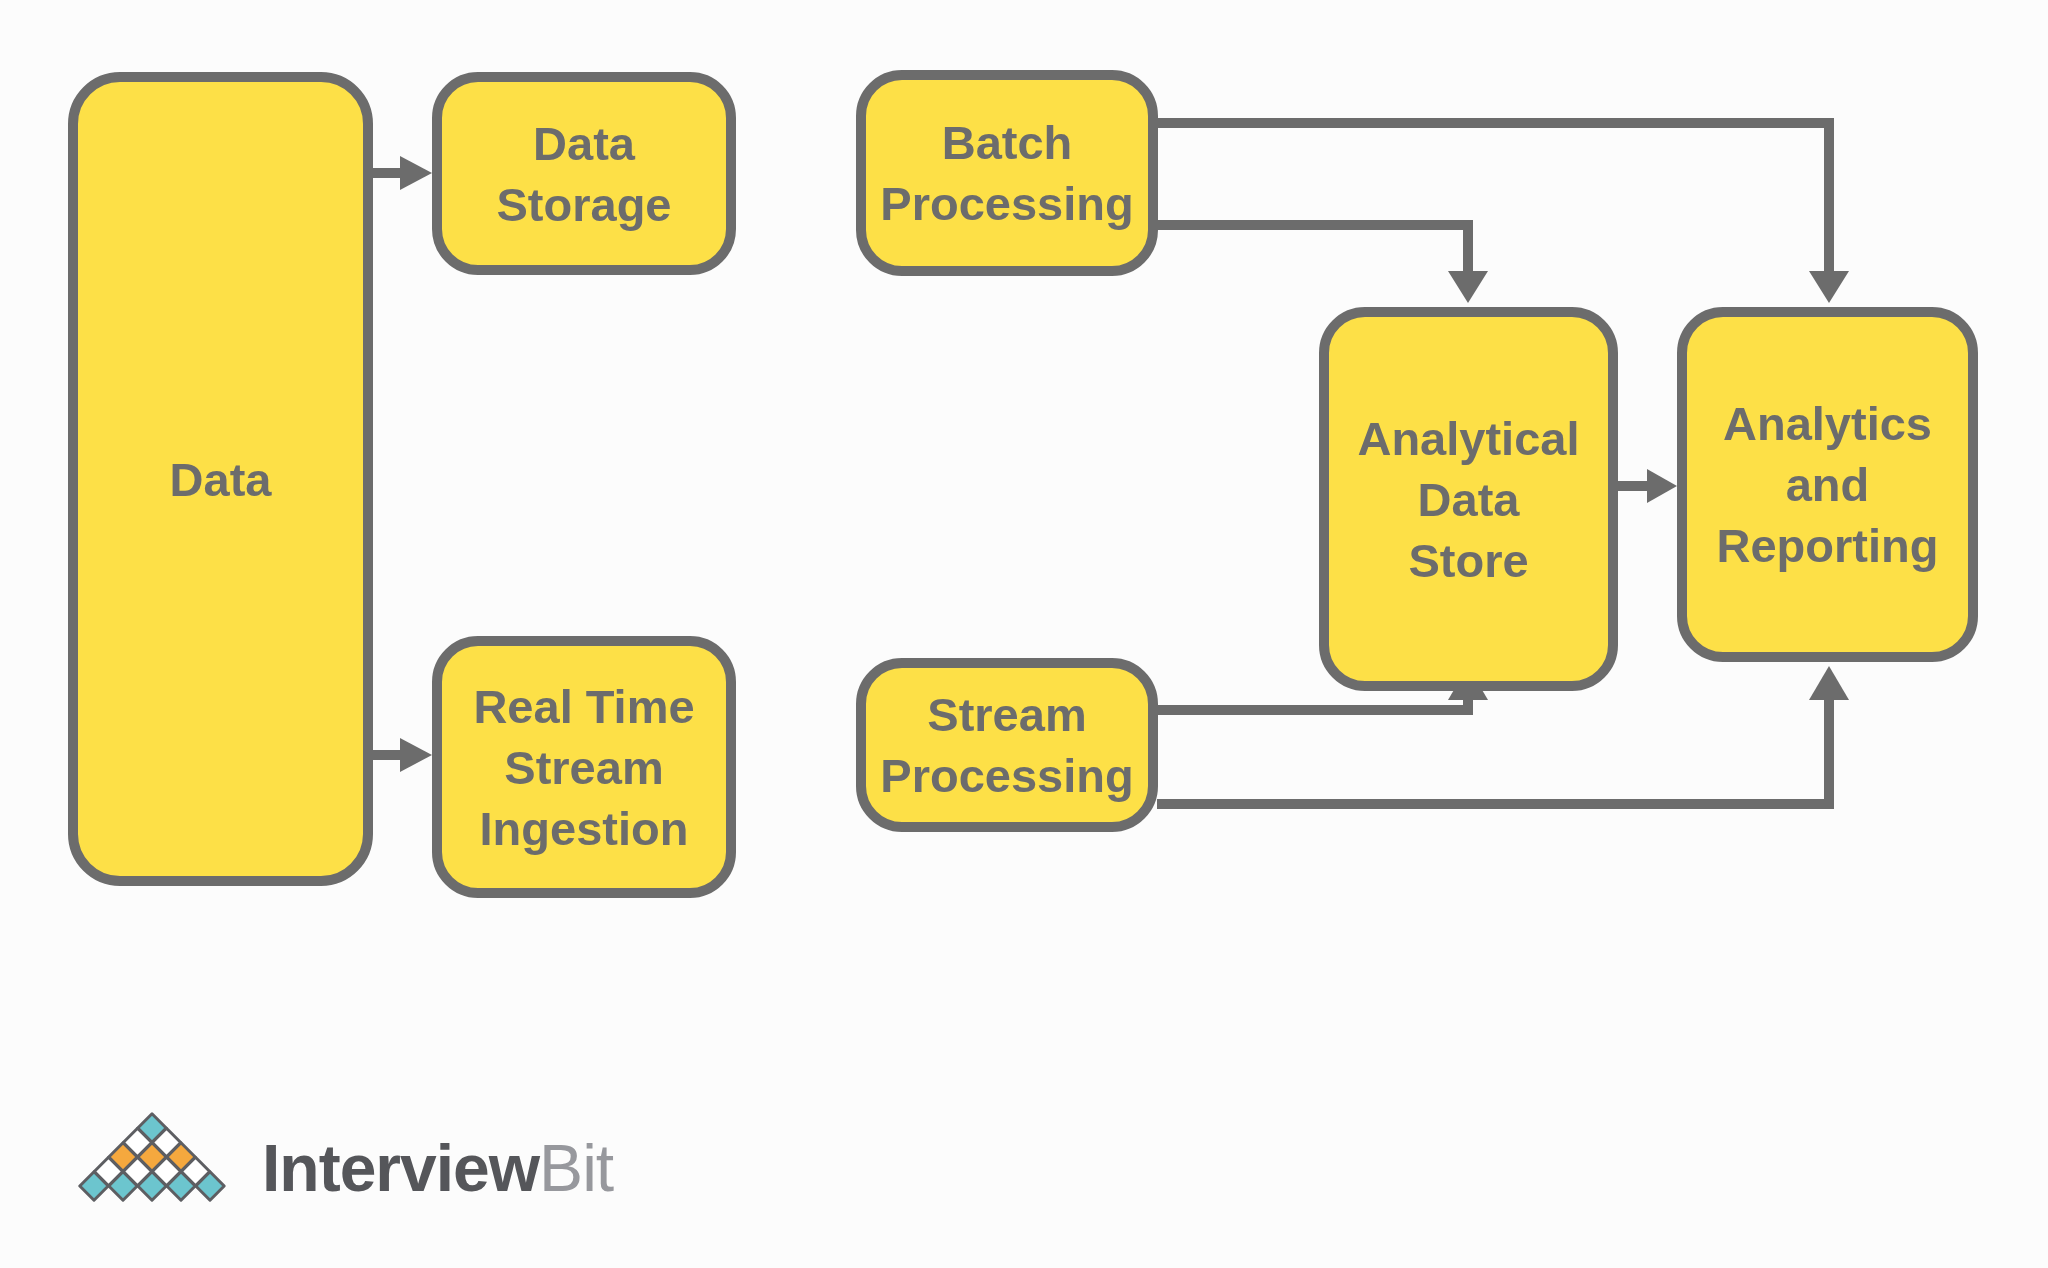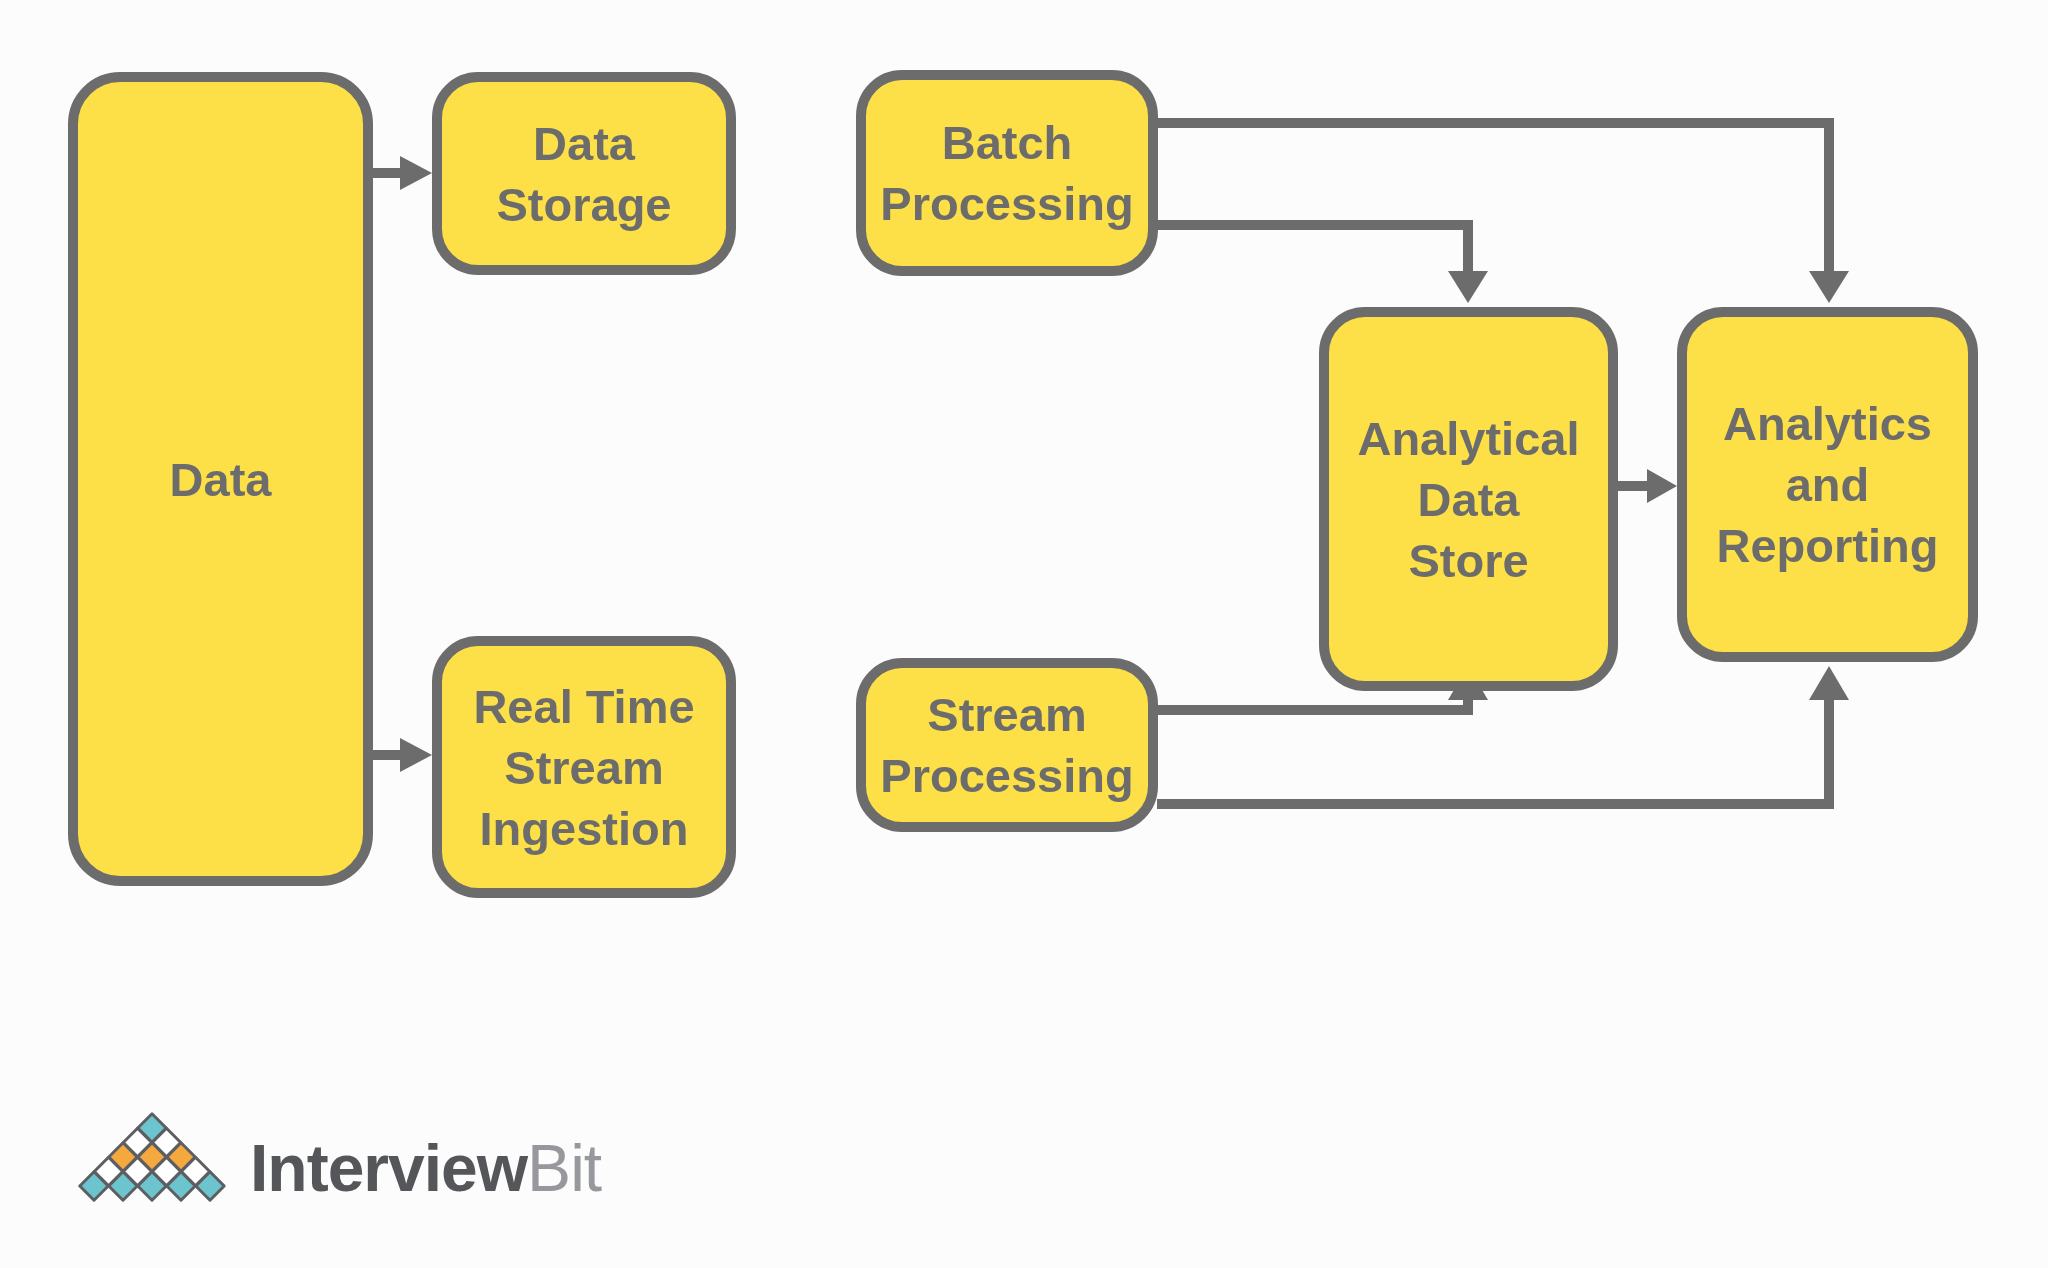--- a/index.html
+++ b/index.html
@@ -40,21 +40,21 @@
   #node-stream         { left: 856px;  top: 658px; width: 302px;  height: 174px; }
   #node-ads            { left: 1319px; top: 307px; width: 299px;  height: 384px; }
   #node-analytics      { left: 1677px; top: 307px; width: 301px;  height: 355px; }
   #node-orchestration  { left: 68px;   top: 952px; width: 1891px; height: 136px; border-radius: 62px; }
   .logo {
     position: absolute;
     left: 78px;
     top: 1112px;
     display: flex;
     align-items: flex-end;
-    gap: 20px;
+    gap: 32px;
   }
   .logo svg { display: block; }
   .logo-text {
     font-size: 66px;
     line-height: 1;
     letter-spacing: -1px;
     padding-bottom: 3px;
     white-space: nowrap;
   }
   .brand-primary   { font-weight: bold; color: #55565a; }

